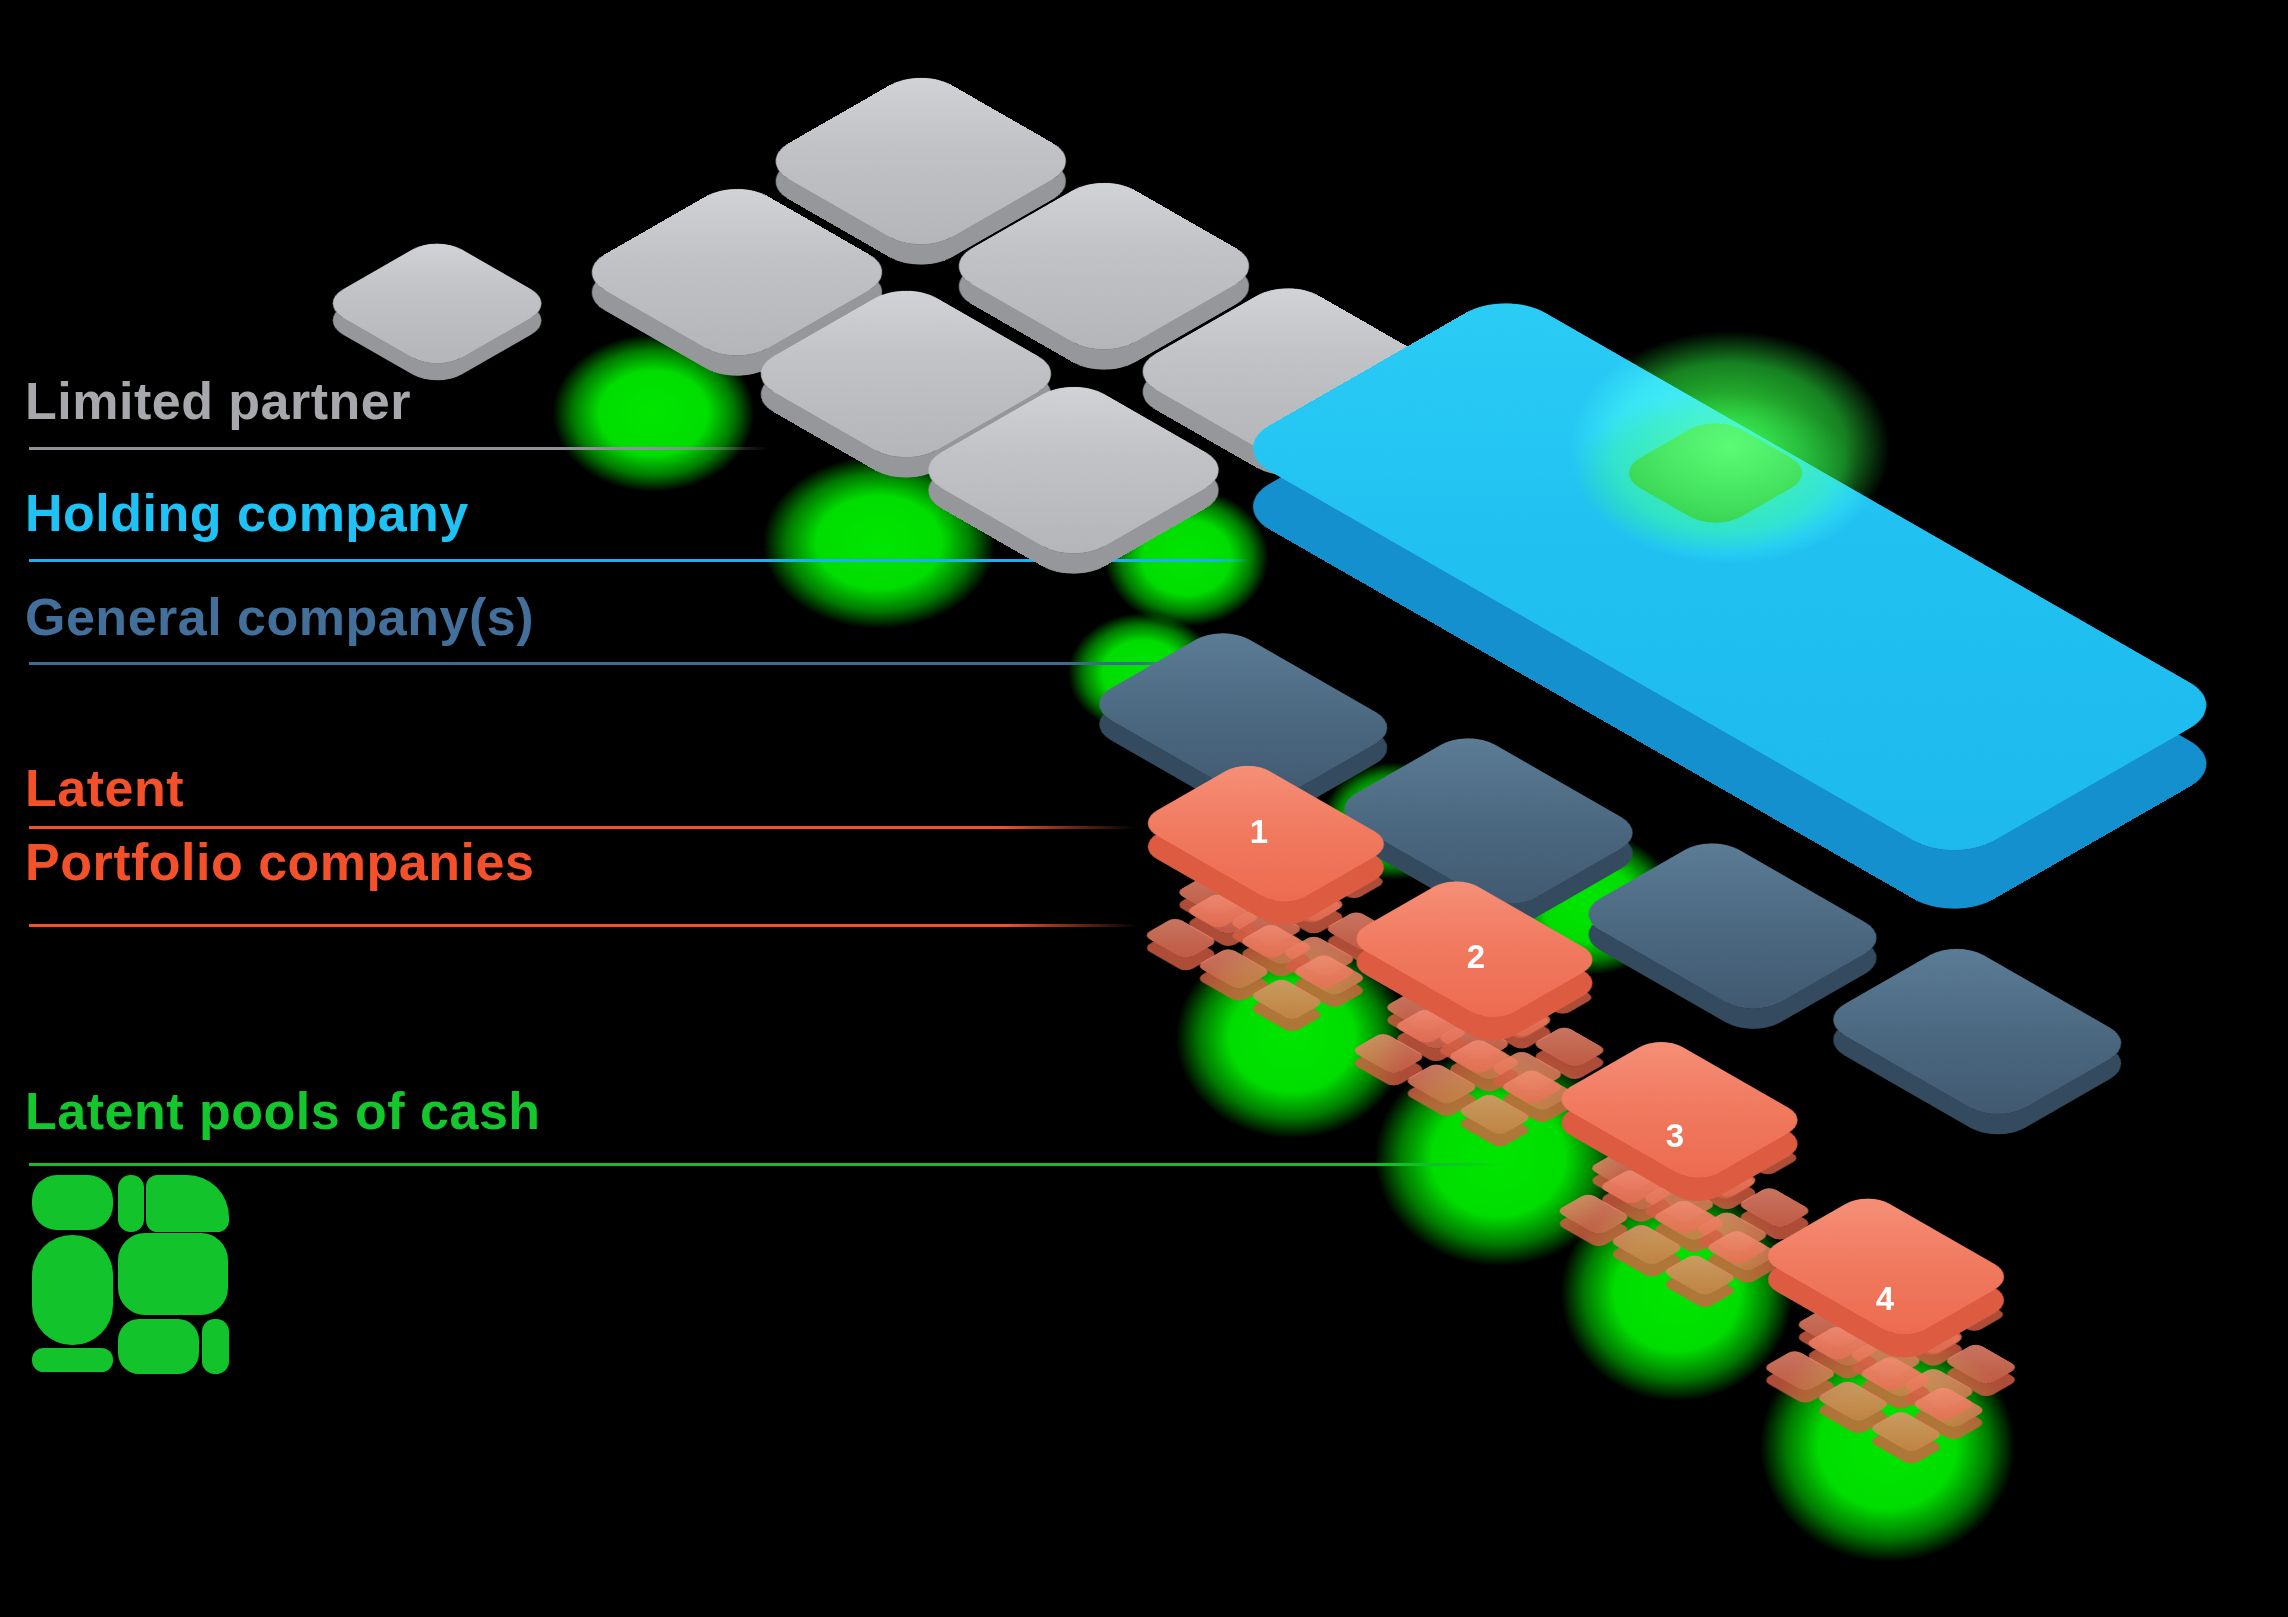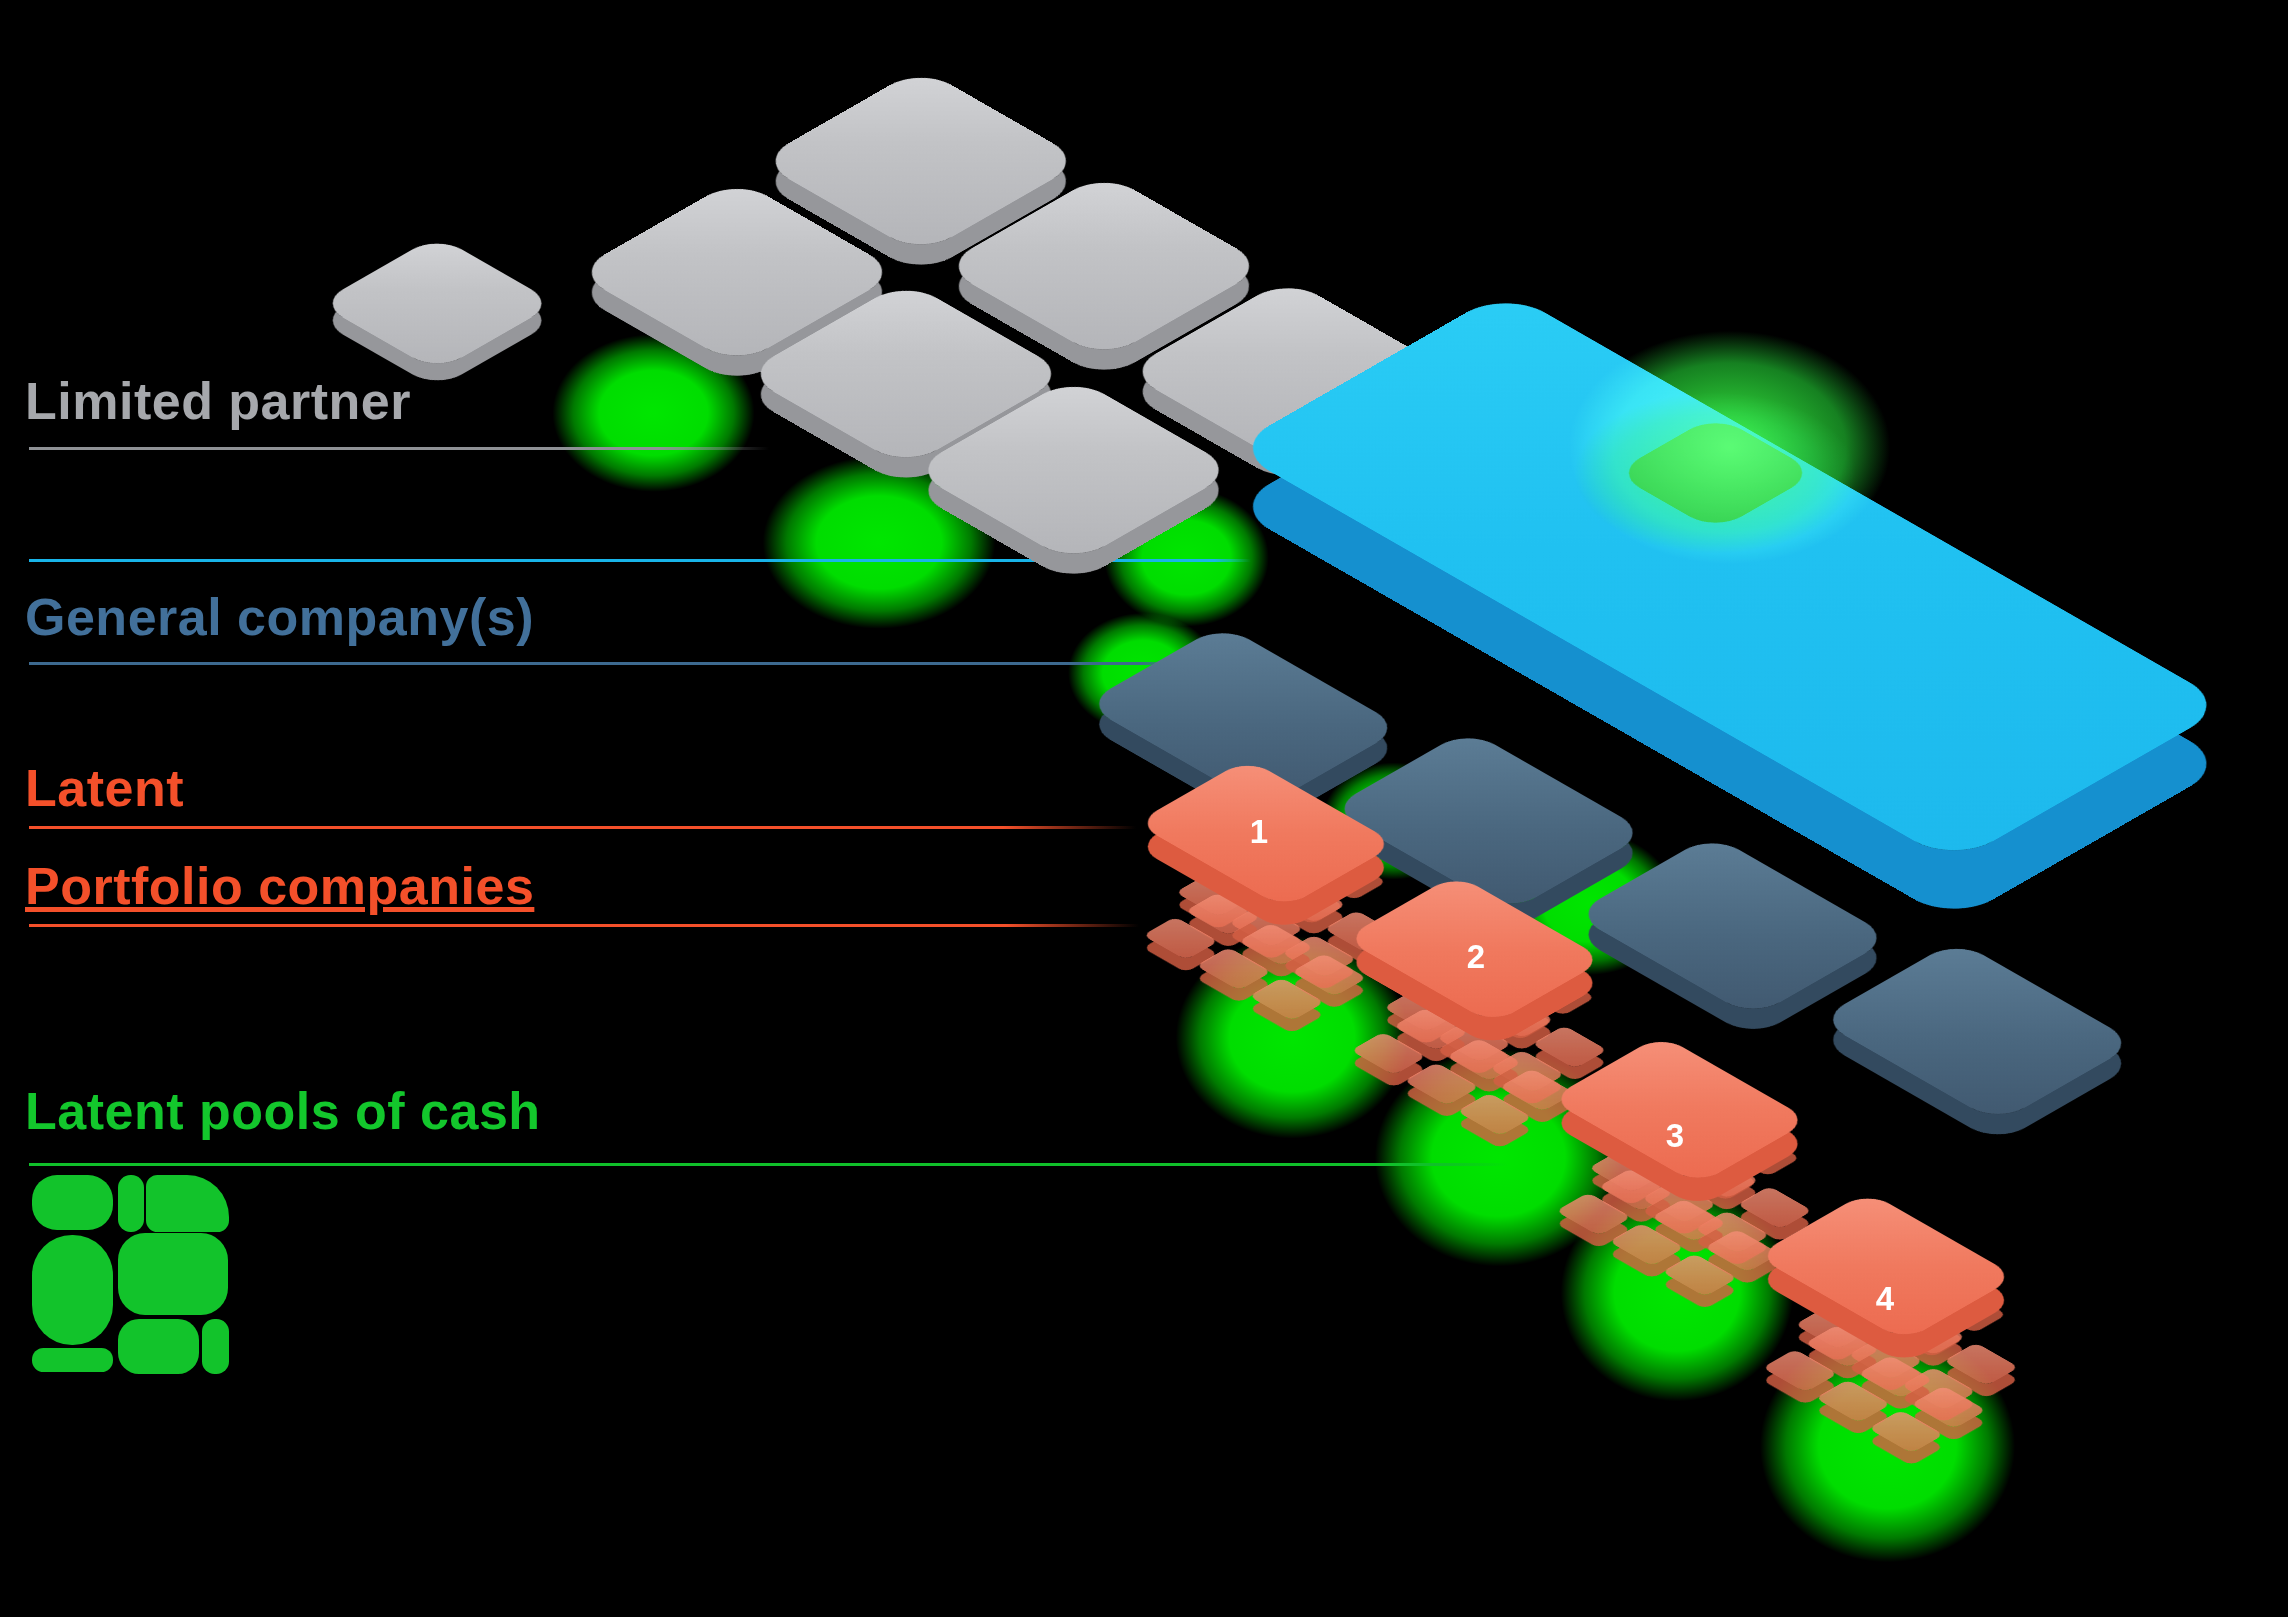--- a/index.html
+++ b/index.html
@@ -177,23 +177,24 @@
       <div class="tile fund" style="left: 2305px; top: 716px; width: 211px; height: 159px; border-radius: 31px; box-shadow: 29px 29px 0 var(--side);"></div>
       <div class="tile slab" style="left: 938px; top: -139px; width: 1024px; height: 390px; border-radius: 56px; box-shadow: 72px 72px 0 var(--side);">
         <div class="pool-tint" style="left: 186px; top: -110px; width: 375px; height: 375px;"></div>
         <div class="pool" style="left: 302px; top: 4.8px; width: 144px; height: 144px;"></div>
       </div>
     </div>
 
   <div class="glow blend" style="left:1518px;top:294px;width:423px;height:307px;"></div>
 
   <div class="label" style="top:373px;color:#a6a8ac;">Limited partner</div>
+  <div class="label" style="top:485px;color:#1fc2f4;">Holding company</div>
   <div class="label" style="top:589px;color:#42709a;">General company(s)</div>
   <div class="label" style="top:760px;color:#f4502a;">Latent</div>
-  <div class="label" style="top:858px;color:#f4502a;text-decoration:underline;">Portfolio companies</div>
+  <div class="label" style="top:834px;color:#f4502a;">Portfolio companies</div>
   <div class="label" style="top:1083px;color:#13c72c;">Latent pools of cash</div>
 
   <div class="fund-num" style="left:1259px;top:832px;">1</div>
   <div class="fund-num" style="left:1476px;top:957px;">2</div>
   <div class="fund-num" style="left:1675px;top:1136px;">3</div>
   <div class="fund-num" style="left:1885px;top:1299px;">4</div>
 
   <div id="icon">
     <div style="left:0;  top:1px;  width:81px; height:55px;border-radius:25px;"></div>
     <div style="left:86px;top:1px;  width:26px; height:57px;border-radius:12.5px;"></div>

